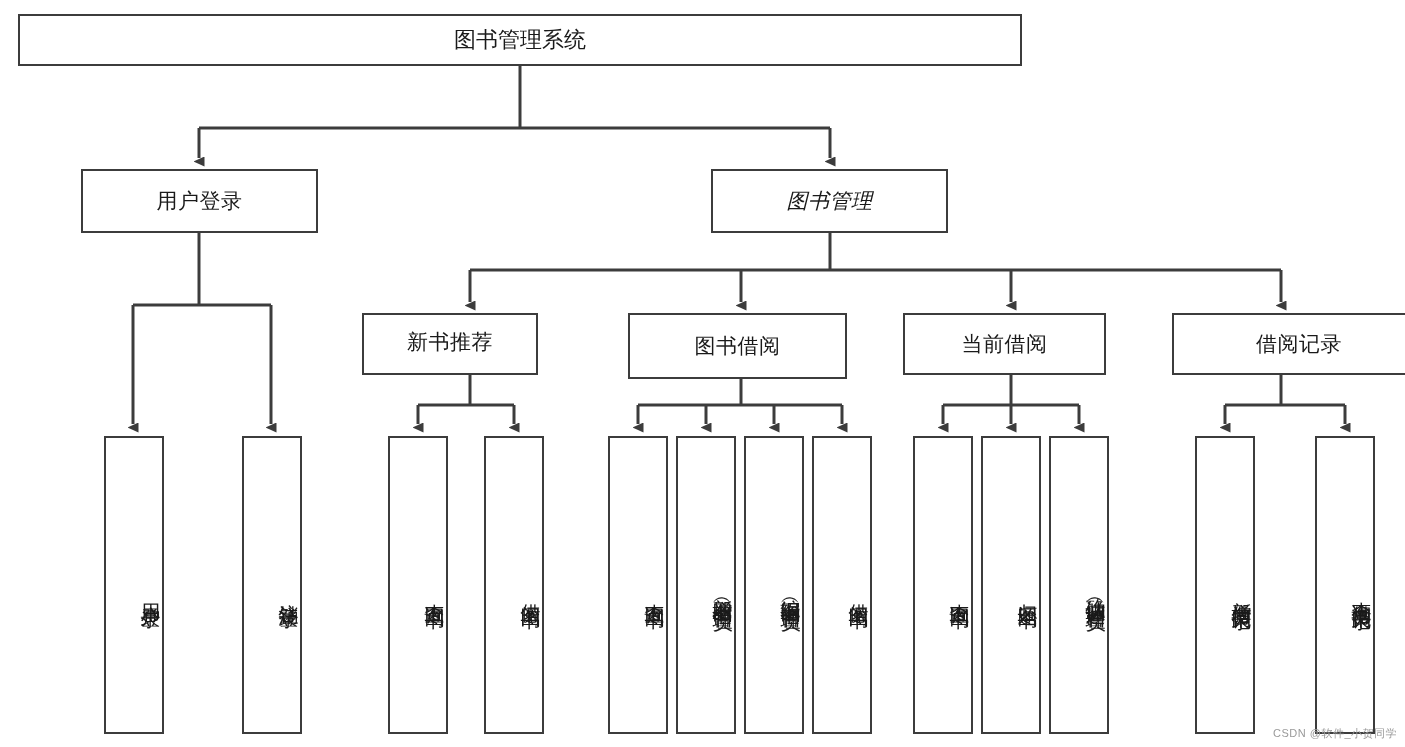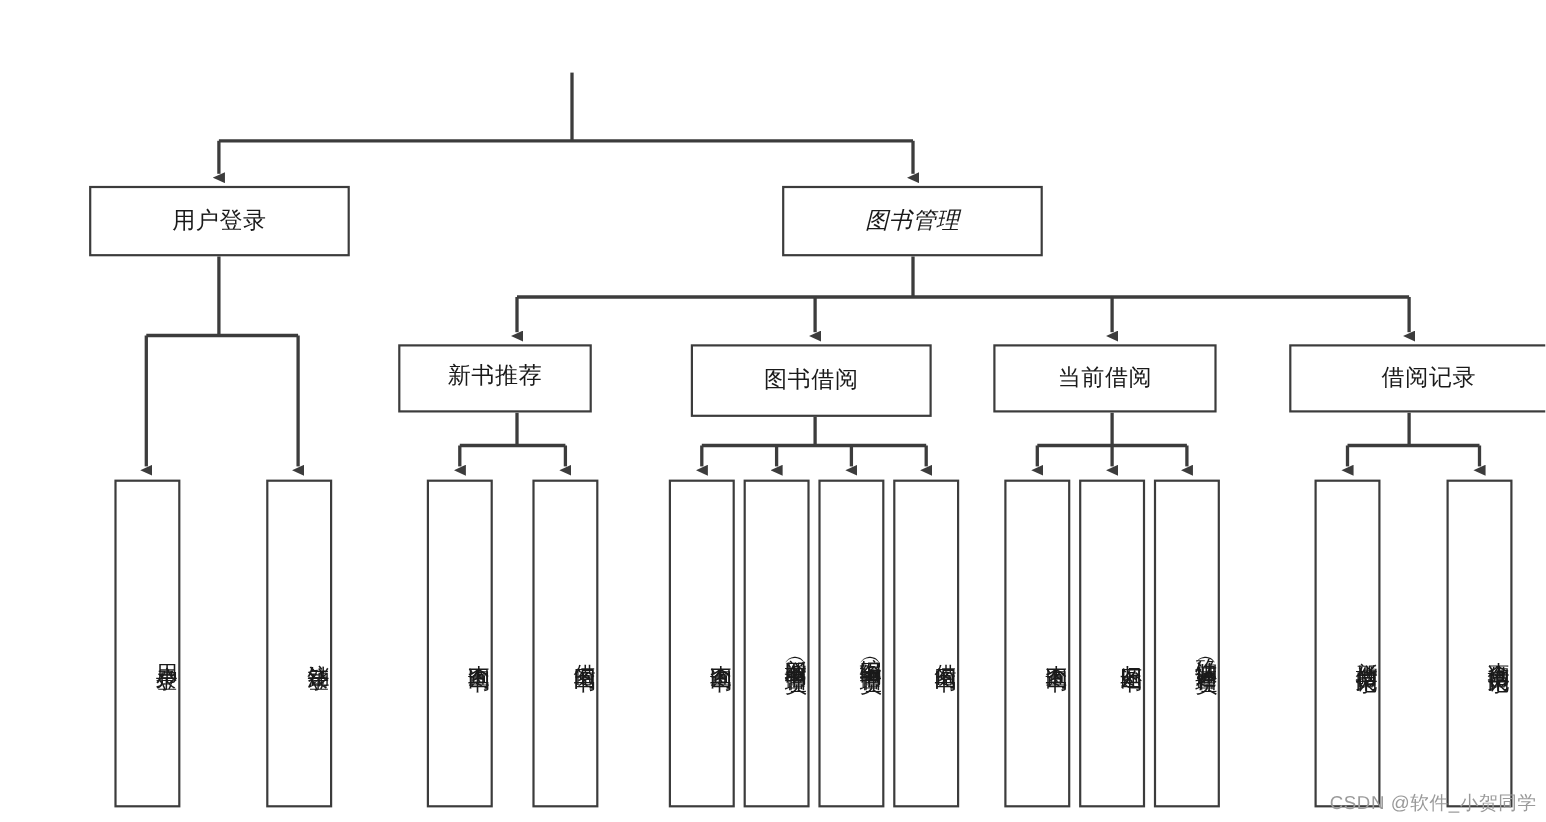--- a/index.html
+++ b/index.html
@@ -53,21 +53,21 @@
   }
   .node.v .txt {
     writing-mode: vertical-rl;
     text-orientation: upright;
     white-space: nowrap;
   }
   .watermark {
     position: absolute;
     right: 8px;
     bottom: 6px;
-    font-size: 17px;
+    font-size: 11px;
     color: #9a9a9a;
     letter-spacing: 0.5px;
     white-space: nowrap;
     pointer-events: none;
   }
 </style>
 </head>
 <body>
 
 <div id="canvas">
@@ -118,20 +118,23 @@
       <path d="M1011,405 L1011,424" marker-end="url(#arrow)"></path>
       <path d="M1079,405 L1079,424" marker-end="url(#arrow)"></path>
 
       <path d="M1281,375 L1281,405"></path>
       <path d="M1225,405 L1345,405"></path>
       <path d="M1225,405 L1225,424" marker-end="url(#arrow)"></path>
       <path d="M1345,405 L1345,424" marker-end="url(#arrow)"></path>
     </g>
   </svg>
 
+  <div class="node root" style="left:18px; top:14px; width:1004px; height:52px;">
+    <span class="txt">图书管理系统</span>
+  </div>
 
   <div class="node h" style="left:81px; top:169px; width:237px; height:64px;">
     <span class="txt">用户登录</span>
   </div>
   <div class="node h" style="left:711px; top:169px; width:237px; height:64px;font-style:italic;">
     <span class="txt">图书管理</span>
   </div>
 
   <div class="node h" style="left:362px; top:313px; width:176px; height:62px;font-family:Liberation Mono, monospace;">
     <span class="txt">新书推荐</span>

